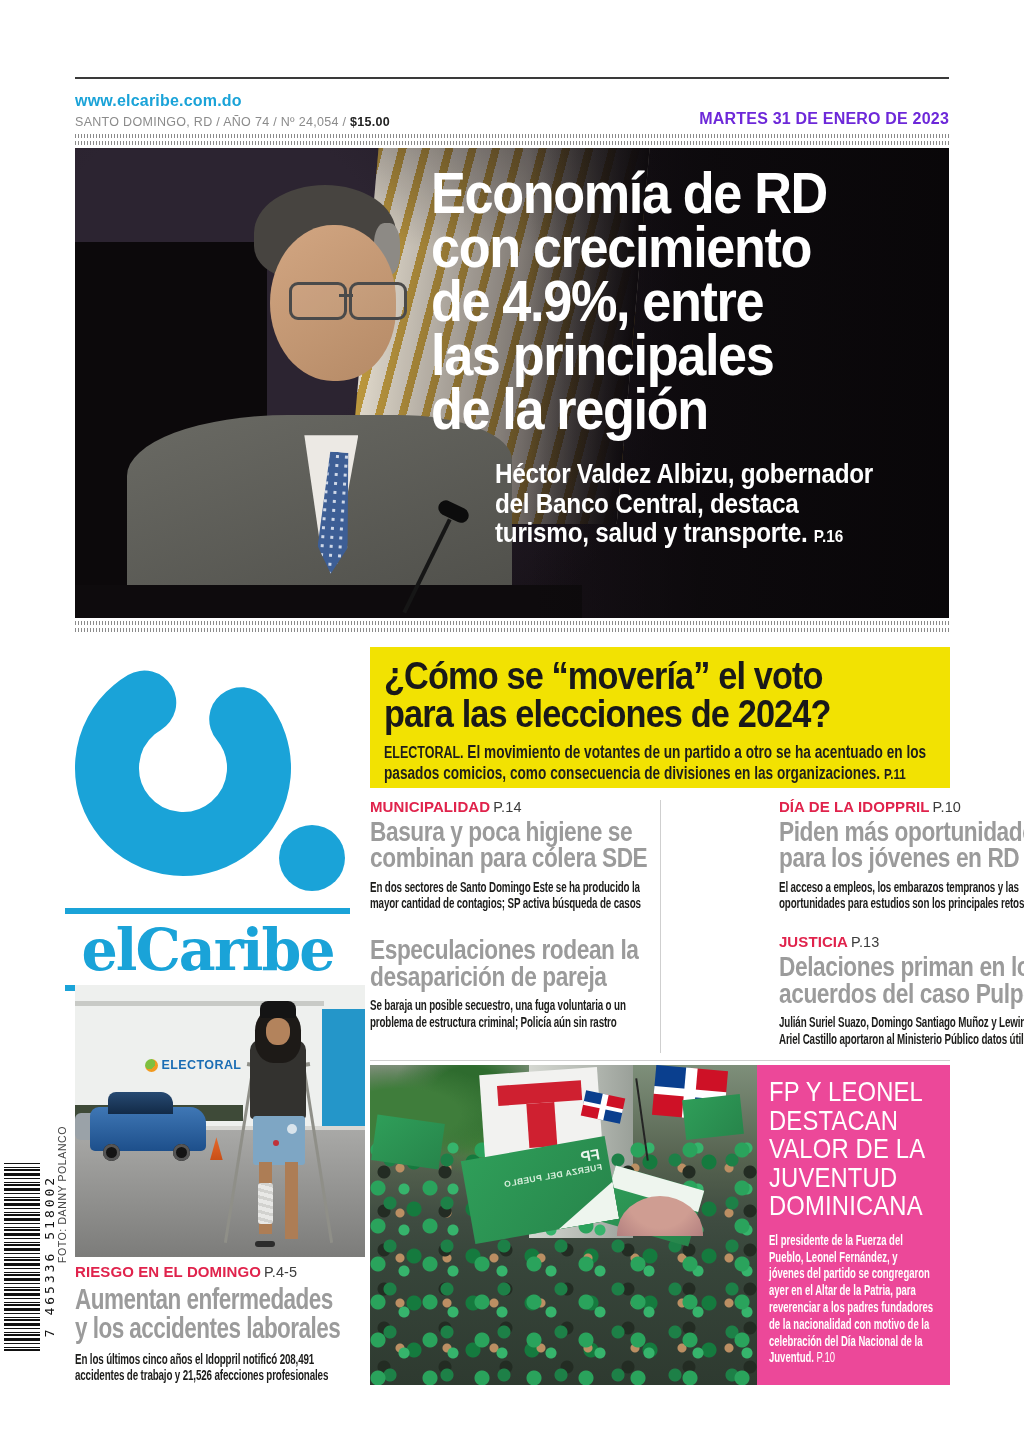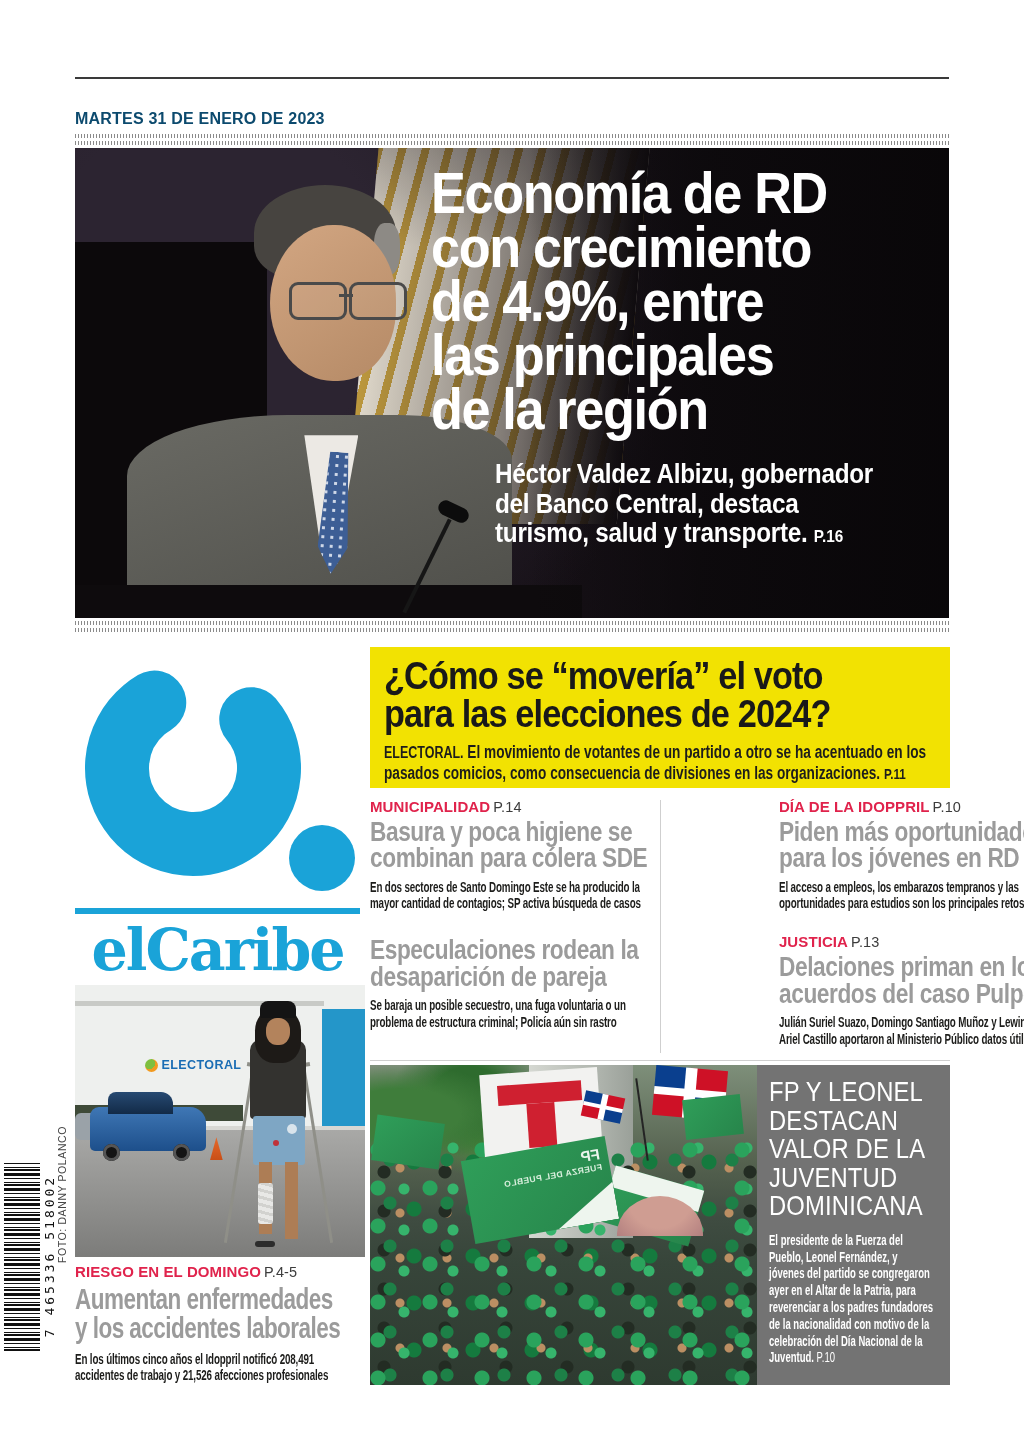--- a/index.html
+++ b/index.html
@@ -5,21 +5,21 @@
   html,body{margin:0;padding:0;background:#ffffff;}
   body{width:1024px;height:1447px;font-family:"Liberation Sans",sans-serif;}
   .page{position:relative;width:1024px;height:1447px;background:#fff;overflow:hidden;}
 
   
   .topline{position:absolute;left:75px;right:75px;top:77px;height:2px;background:#3a3a3a;}
   .masthead{position:absolute;left:75px;right:75px;top:92px;display:flex;justify-content:space-between;}
   .m-url{color:#1aa3d8;font-weight:bold;font-size:16px;letter-spacing:.2px;}
   .m-ed{color:#8b8b8b;font-size:12.5px;margin-top:5px;letter-spacing:.3px;}
   .m-ed b{color:#222;}
-  .m-date{font-weight:bold;font-size:16px;color:#0c4a6e;margin-top:18px;letter-spacing:.2px;}
+  .m-date{font-weight:bold;font-size:16px;color:#6d28d9;margin-top:18px;letter-spacing:.2px;}
   .hatch{position:absolute;left:75px;right:75px;height:11px;
     background-image:
       repeating-linear-gradient(90deg,#8a8a8a 0 1px,transparent 1px 3px),
       repeating-linear-gradient(90deg,#8a8a8a 0 1px,transparent 1px 3px);
     background-size:100% 4px,100% 4px;background-position:0 0,0 7px;background-repeat:no-repeat;}
   .hatch.h1{top:134px;}
   .hatch.h2{top:621px;}
 
   
   .hero{position:absolute;left:75px;right:75px;top:148px;height:470px;overflow:hidden;
@@ -55,21 +55,21 @@
 
   .hp-text{position:absolute;right:14px;top:18px;width:560px;z-index:5;}
   .hp-text h1{margin:0;color:#fff;font-size:58px;line-height:.93;font-weight:bold;letter-spacing:-1.5px;
     transform:scaleX(.9);transform-origin:100% 0;}
   .ln{display:block;white-space:nowrap;}
   .hero-sub{position:absolute;left:420px;top:312px;z-index:5;color:#fff;font-weight:bold;font-size:27px;line-height:1.1;
     letter-spacing:-.3px;transform:scaleX(.9);transform-origin:0 0;text-align:left;}
   .hero-sub .pref{font-size:17px;margin-left:7px;letter-spacing:0;}
 
   
-  .leftcol{position:absolute;left:75px;top:645px;width:285px;}
+  .leftcol{position:absolute;left:65px;top:645px;width:285px;}
   .logo-rule{height:6px;background:#1aa3d8;margin:7px 0;}
   .logo-name{font-family:"DejaVu Serif",serif;font-weight:bold;color:#1aa3d8;font-size:57px;letter-spacing:-2px;line-height:1;text-align:center;}
   .sr{position:absolute;width:1px;height:1px;overflow:hidden;clip-path:inset(50%);}
 
   
   .feature{position:absolute;left:370px;top:647px;width:580px;height:141px;box-sizing:border-box;
     background:#f2e202;padding:10px 14px 0;}
   .feature h2{margin:0;font-size:39px;line-height:.98;font-weight:bold;color:#191919;letter-spacing:-1px;
     transform:scaleX(.88);transform-origin:0 0;}
   .feature .fbody{margin-top:9px;font-size:17.5px;font-weight:bold;line-height:1.18;color:#1d1d1b;
@@ -177,35 +177,39 @@
   .fd1{right:8%;top:1%;width:72px;height:50px;transform:rotate(5deg);}
   .fd2{left:55%;top:9%;width:40px;height:26px;transform:rotate(12deg);}
   .pole{position:absolute;width:2px;background:#242424;}
   .p1{left:33%;top:6%;height:30%;transform:rotate(14deg);}
   .p2{left:70%;top:4%;height:26%;transform:rotate(-8deg);}
   .cp-umbrella{position:absolute;right:14%;top:41%;width:86px;height:40px;border-radius:90% 90% 0 0/170% 170% 0 0;
     background:radial-gradient(circle at 50% 0,#cf9d92 0 55%,#b27f7f 100%);}
 
   
   .bluebox{position:absolute;left:757px;top:1065px;width:193px;height:320px;box-sizing:border-box;
-    background:#737373;padding:13px 12px 0;}
+    background:#ec4899;padding:13px 12px 0;}
   .bluebox h3{margin:0;color:#fff;font-weight:normal;font-size:28px;line-height:1.02;letter-spacing:.2px;
     transform:scaleX(.85);transform-origin:0 0;}
   .bluebox .bb-body{margin-top:11px;color:#fff;font-size:14px;font-weight:bold;line-height:1.2;
     transform:scaleX(.68);transform-origin:0 0;}
   .bb-body .pg10{font-weight:normal;}
 </style>
 </head>
 <body>
 
 <div class="page">
 
   <div class="topline"></div>
 
   <header class="masthead">
+    <div>
+      <div class="m-url">www.elcaribe.com.do</div>
+      <div class="m-ed"><span>SANTO DOMINGO, RD / AÑO 74 / Nº 24,054 / </span><b>$15.00</b></div>
+    </div>
     <div class="m-date">MARTES 31 DE ENERO DE 2023</div>
   </header>
 
   <div class="hatch h1"></div>
 
   <section class="hero">
     <div class="hp-flag"></div>
     <div class="hp-chair"></div>
     <div class="hp-man">
       <div class="hp-suit"></div>

